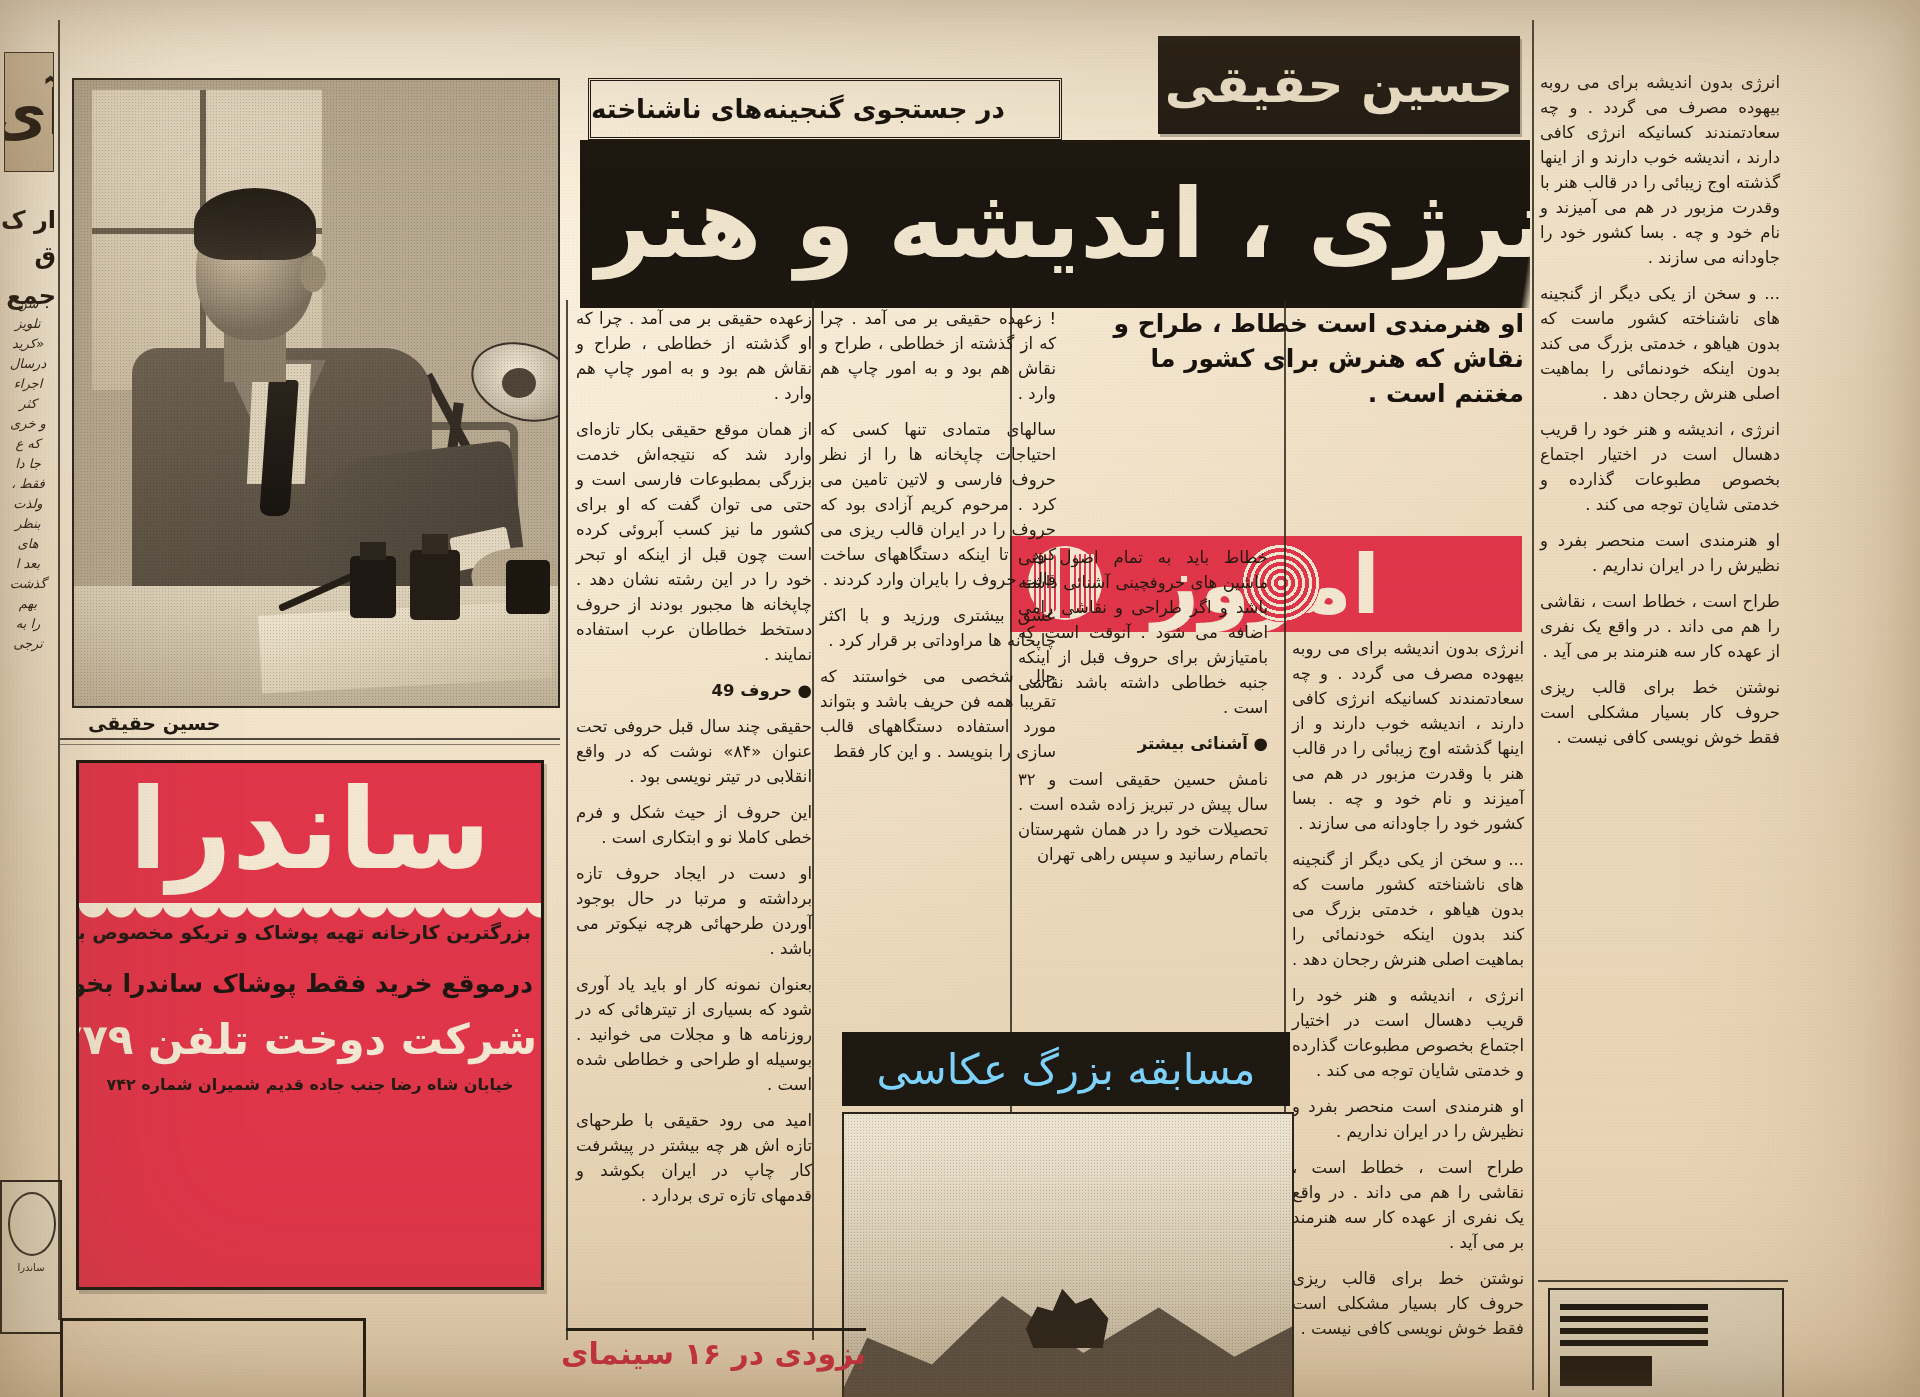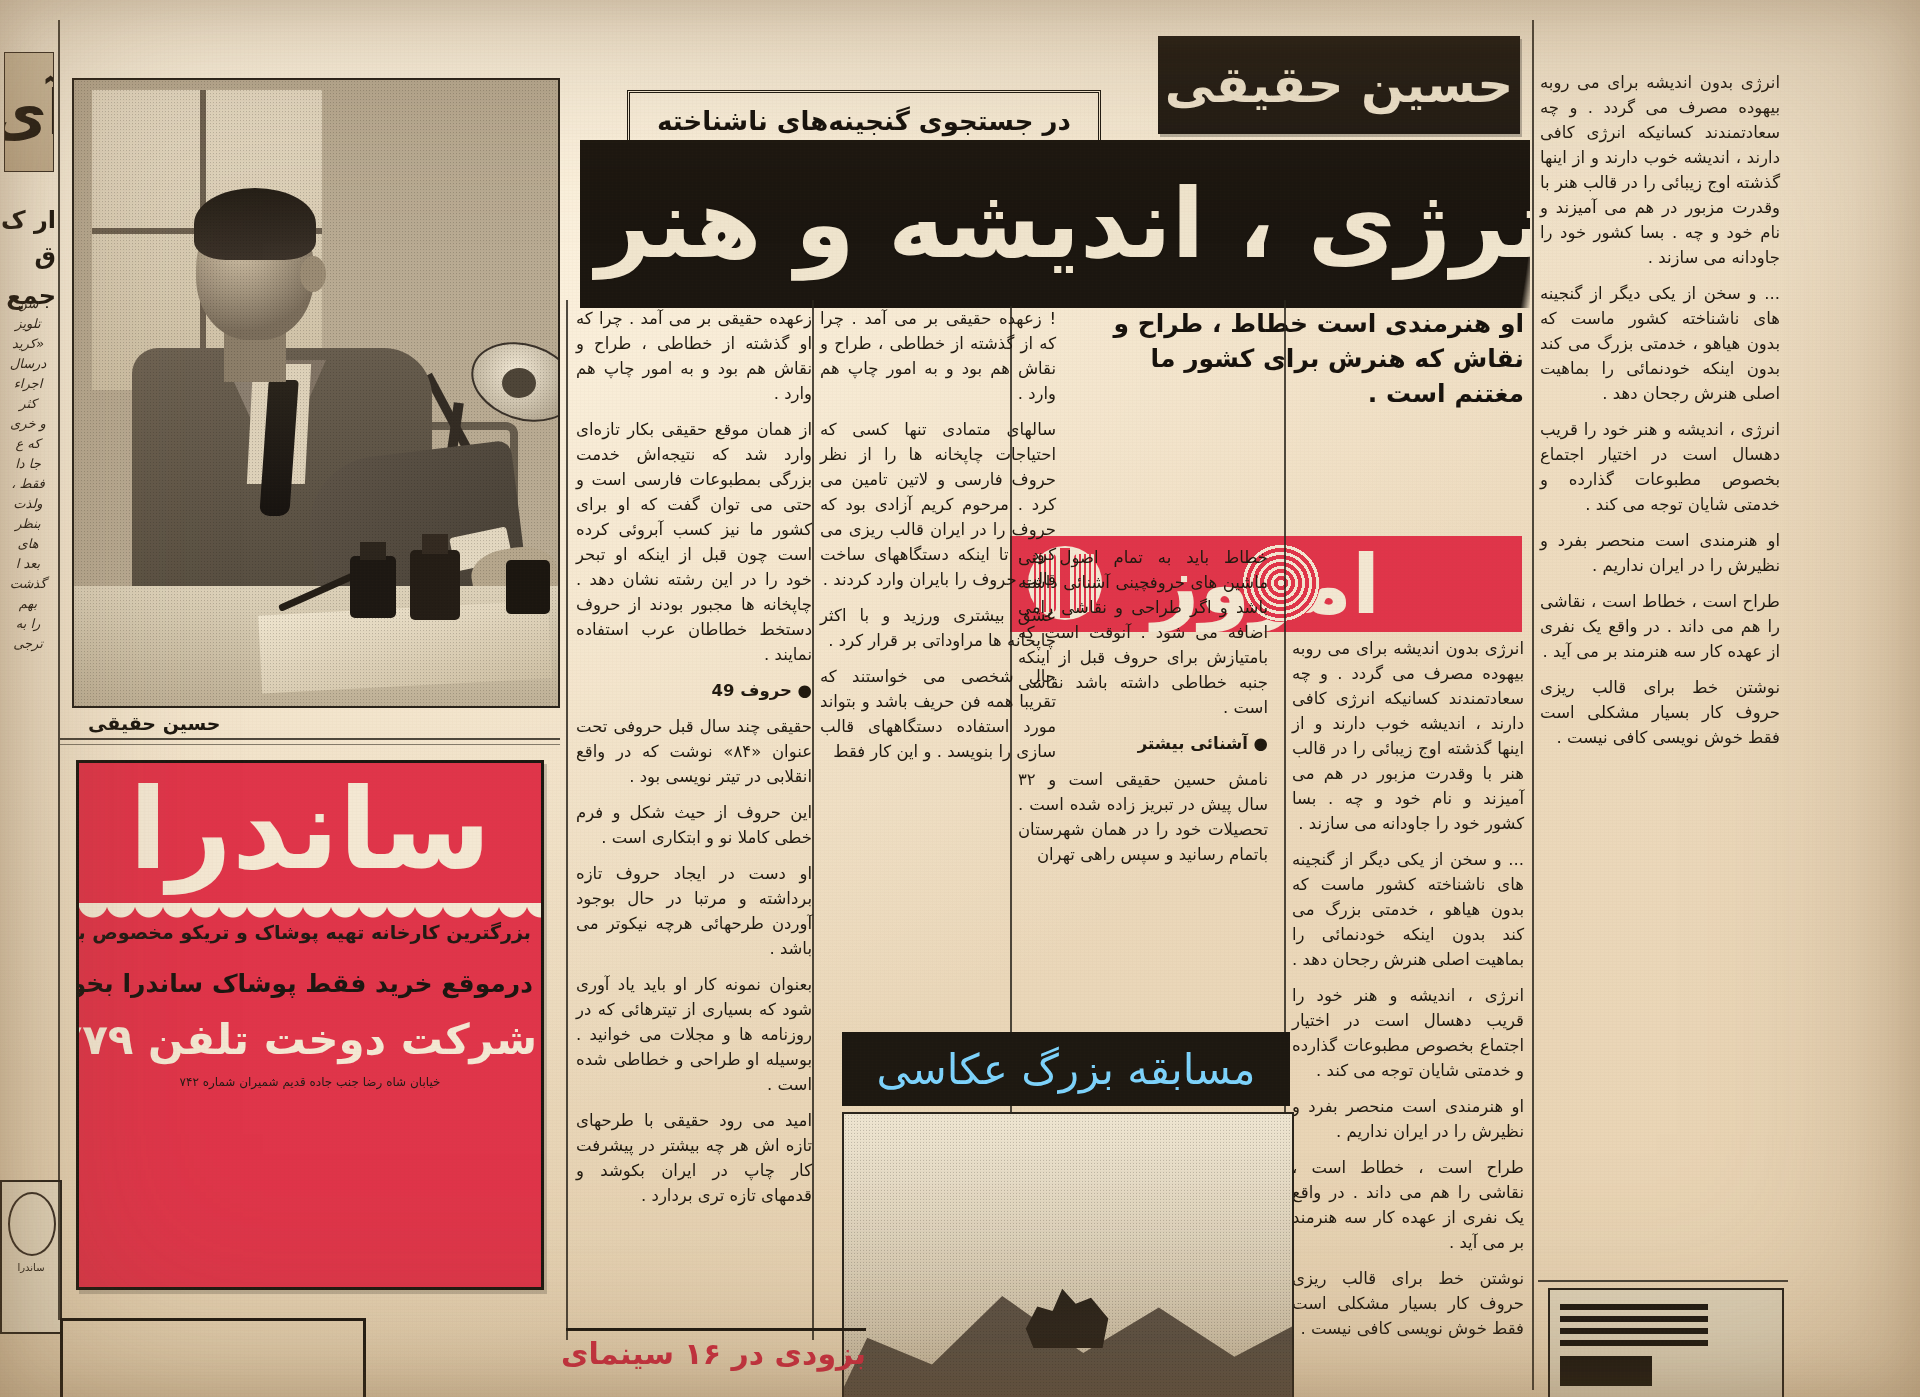--- a/index.html
+++ b/index.html
@@ -122,23 +122,23 @@
   #photo .bottleBcap{position:absolute;left:348px;bottom:152px;width:26px;height:20px;background:#332a21;}
   #photo .bottleC{position:absolute;left:432px;bottom:92px;width:44px;height:54px;background:#1b1610;border-radius:5px;}
   #photo .chair{position:absolute;left:296px;top:342px;width:132px;height:150px;
     border:8px solid #3b3329;border-radius:12px;background:transparent;opacity:.65;}
 
   #photo-caption{
     position:absolute;left:72px;top:712px;width:484px;text-align:left;
     font-size:19px;font-weight:700;color:#1d1811;padding-left:16px;
   }
   #kickerbox{
-    position:absolute;left:588px;top:90px;width:468px;height:56px;
+    position:absolute;left:588px;top:78px;width:468px;height:56px;
     border:3px double #1d1811;background:transparent;
-    display:flex;align-items:center;justify-content:center;margin-left:39px;
+    display:flex;align-items:center;justify-content:flex-end;
   }
   #kickerbox span{
     font-size:26px;font-weight:700;letter-spacing:-.5px;color:#15110c;white-space:nowrap;
   }
 
   
   #namebanner{
     position:absolute;left:1158px;top:36px;width:362px;height:98px;
     background:#211b14;display:flex;align-items:center;justify-content:center;
     box-shadow:2px 3px 0 rgba(0,0,0,.25);
@@ -240,21 +240,21 @@
   #sandra .l2{
     position:absolute;left:8px;right:8px;top:206px;text-align:center;
     font-size:25px;font-weight:700;color:#1d1611;white-space:nowrap;
   }
   #sandra .l3{
     position:absolute;left:4px;right:4px;top:252px;text-align:center;
     font-size:42px;font-weight:700;color:#f4e8d3;white-space:nowrap;
   }
   #sandra .l4{
     position:absolute;left:8px;right:8px;top:312px;text-align:center;
-    font-size:12px;font-weight:400;color:#231a14;white-space:nowrap;
+    font-size:16px;font-weight:700;color:#231a14;white-space:nowrap;
   }
   
   #sandra .scallop{
     position:absolute;left:0;right:0;top:140px;height:20px;
     background:radial-gradient(circle at 14px 0, #f4e8d3 14px, transparent 15px) repeat-x;
     background-size:28px 22px;
   }
 
   
   #contestHead{

